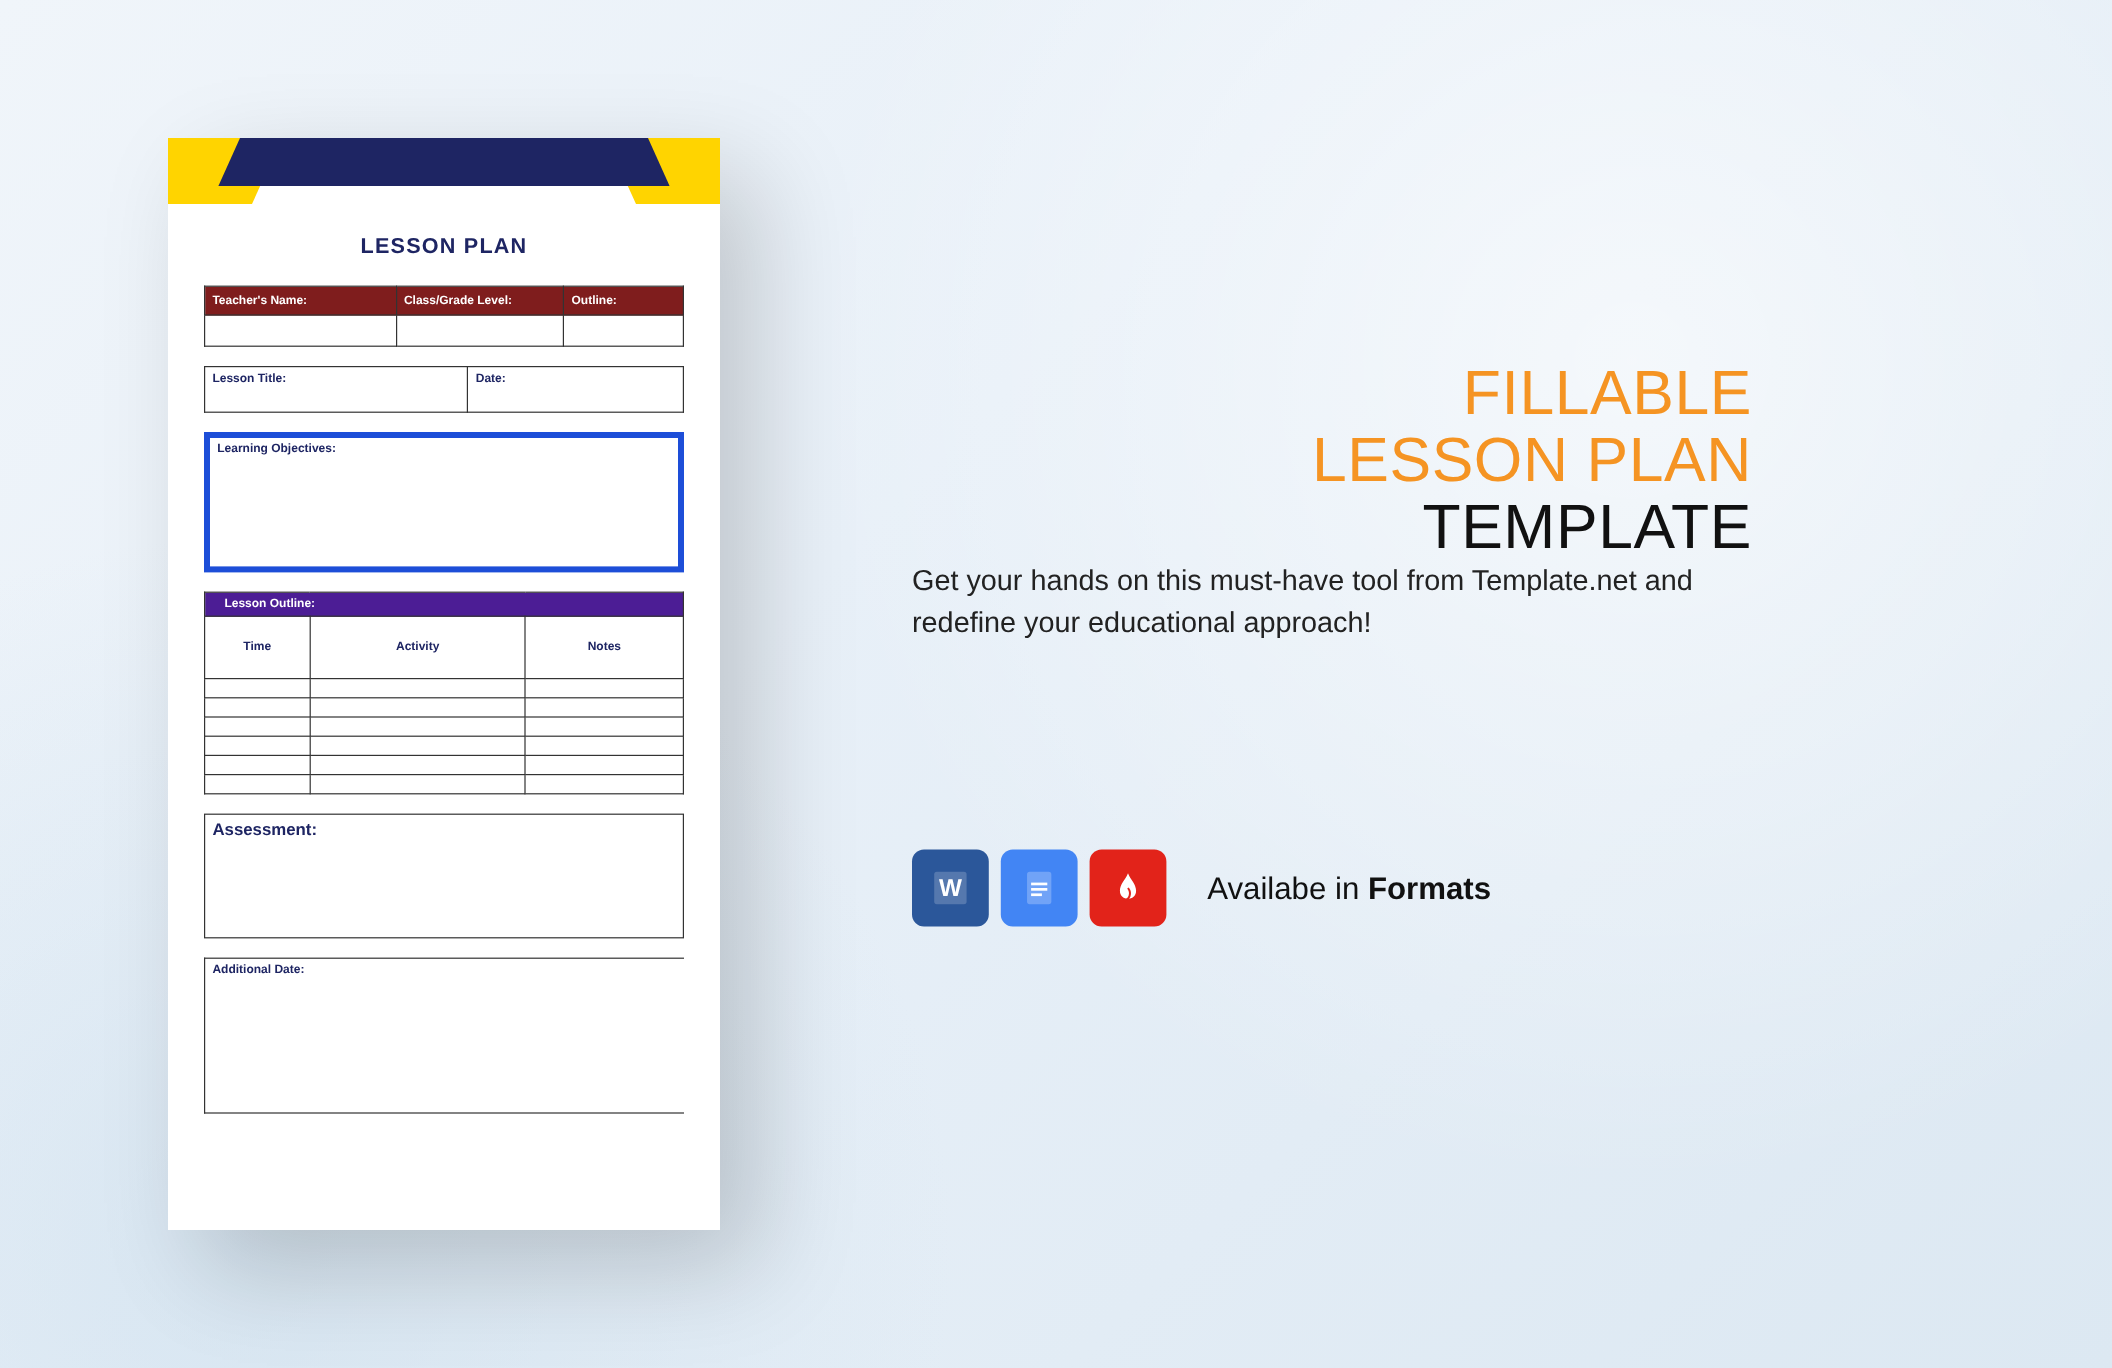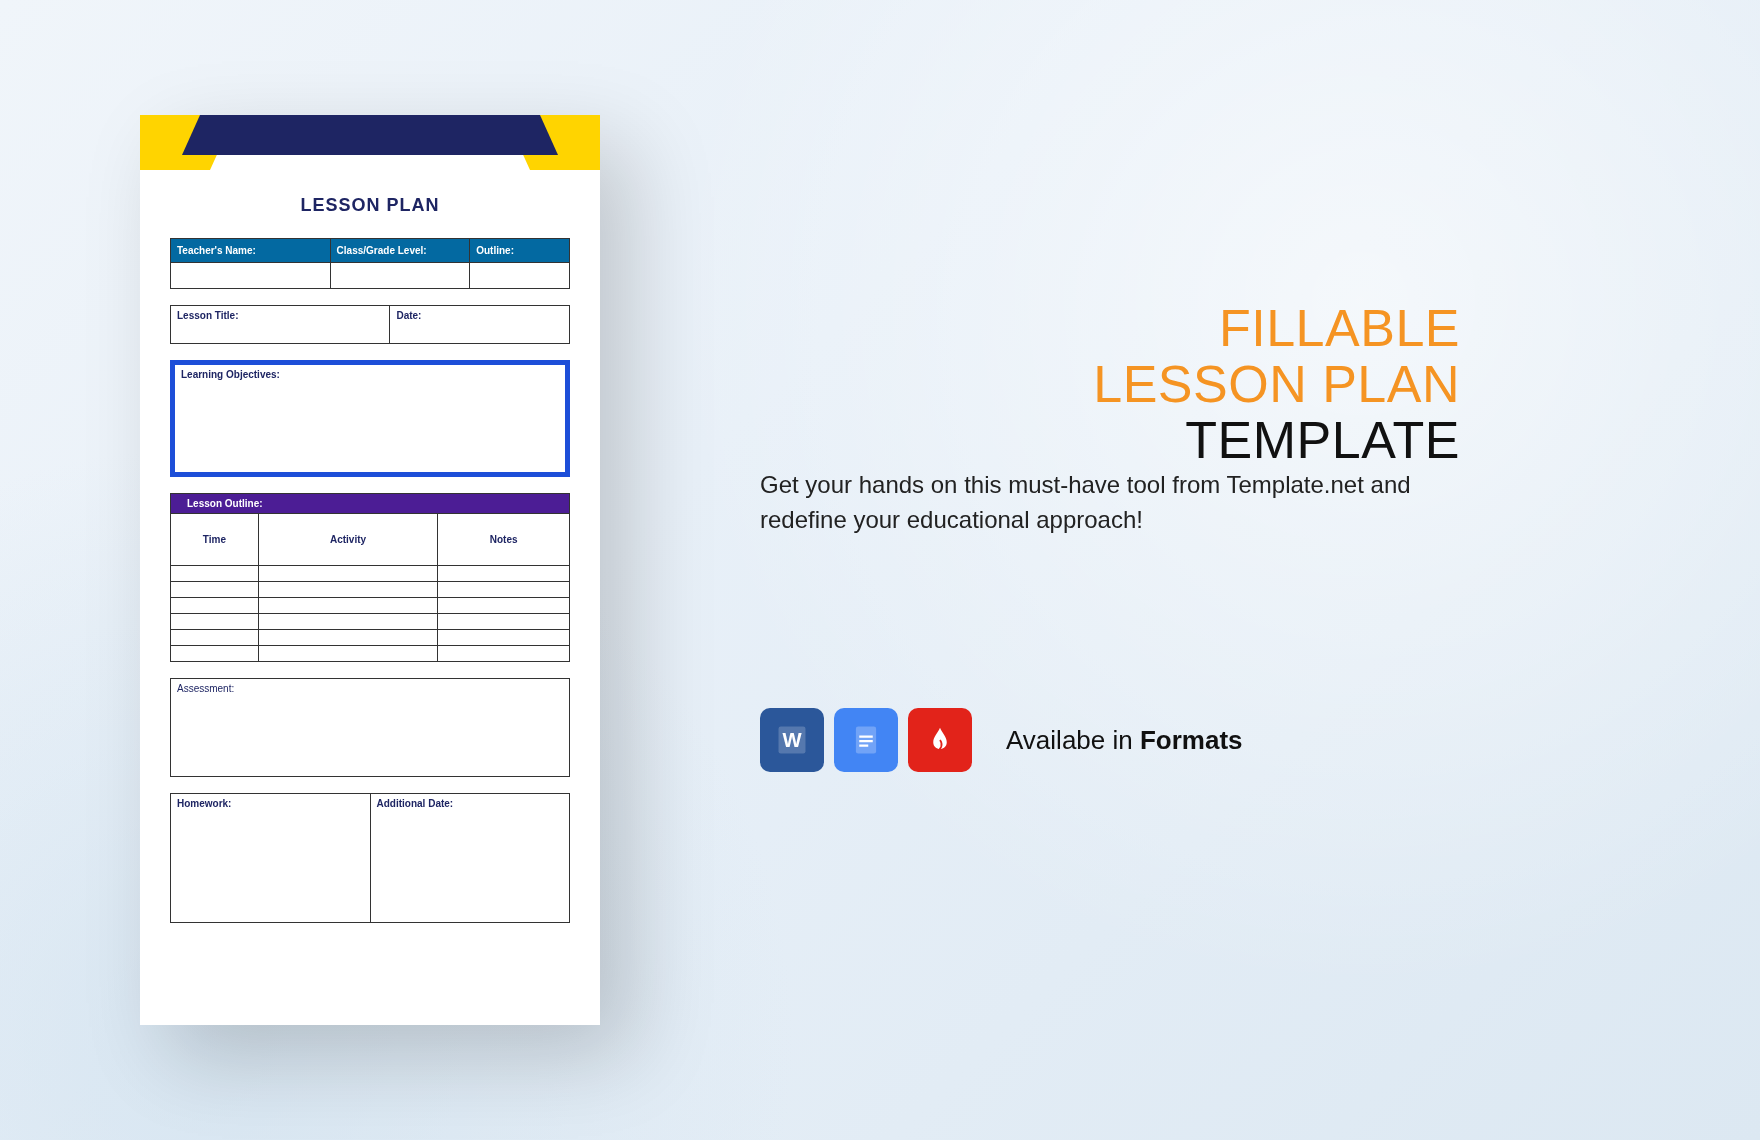--- a/index.html
+++ b/index.html
@@ -116,21 +116,21 @@
       width: 100%;
       border-collapse: collapse;
       margin-bottom: 16px;
     }
     .form-table td, .form-table th {
       border: 1px solid #333;
       font-size: 10px;
       vertical-align: top;
     }
     .hdr-dark {
-      background: #0369a1;
+      background: #7f1d1d;
       color: #fff;
       font-weight: 700;
       padding: 6px 6px;
     }
     .blank-row td {
       height: 26px;
     }
     .lbl {
       color: #1e2563;
       font-weight: 700;
@@ -171,22 +171,22 @@
       text-align: center;
       padding: 20px;
     }
     .outline-row td { height: 16px; }
     .assessment-box {
       border: 1px solid #333;
       margin-bottom: 16px;
     }
     .assessment-box .lbl-top {
       color: #1e2563;
-      font-weight: 400;
-      font-size: 10px;
+      font-weight: 700;
+      font-size: 14px;
       padding: 4px 6px;
     }
     .assessment-body { height: 78px; }
     .bottom-row {
       display: flex;
       gap: 0;
     }
     .bottom-box {
       flex: 1;
       border: 1px solid #333;
@@ -334,23 +334,20 @@
       </tbody>
         </table>
 
       <div class="assessment-box">
         <div class="lbl-top">Assessment:</div>
         <div class="assessment-body"></div>
       </div>
 
       <div class="bottom-row">
         <div class="bottom-box">
-          <div class="lbl-top">Homework:</div>
-        </div>
-        <div class="bottom-box">
           <div class="lbl-top">Additional Date:</div>
         </div>
       </div>
     </div>
   </div>
 
   <div class="right-pane">
     <div class="headline">
       <div class="orange">FILLABLE</div>
       <div class="orange">LESSON PLAN</div>

